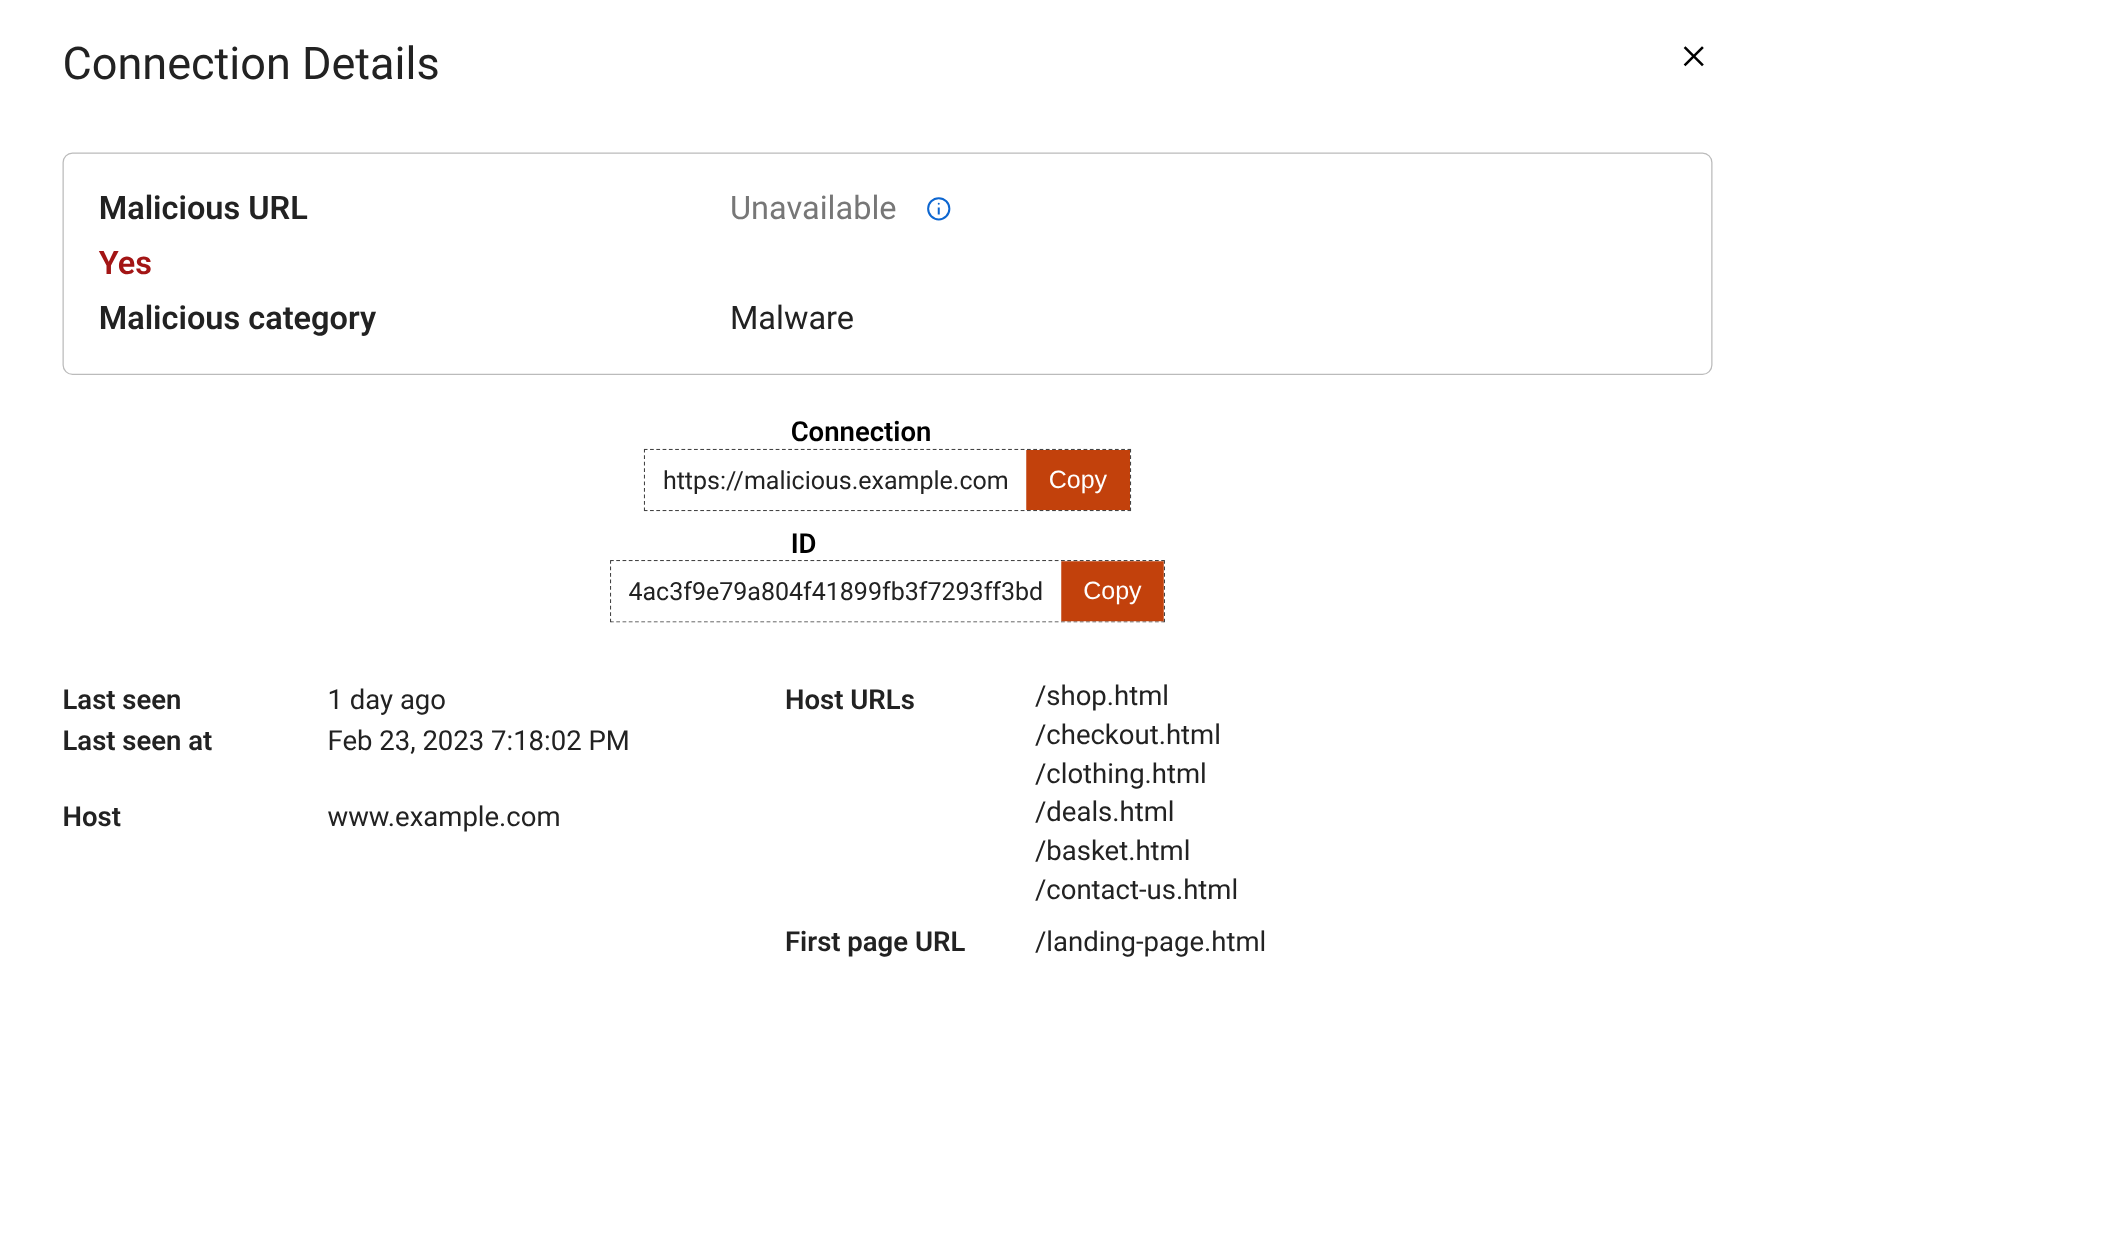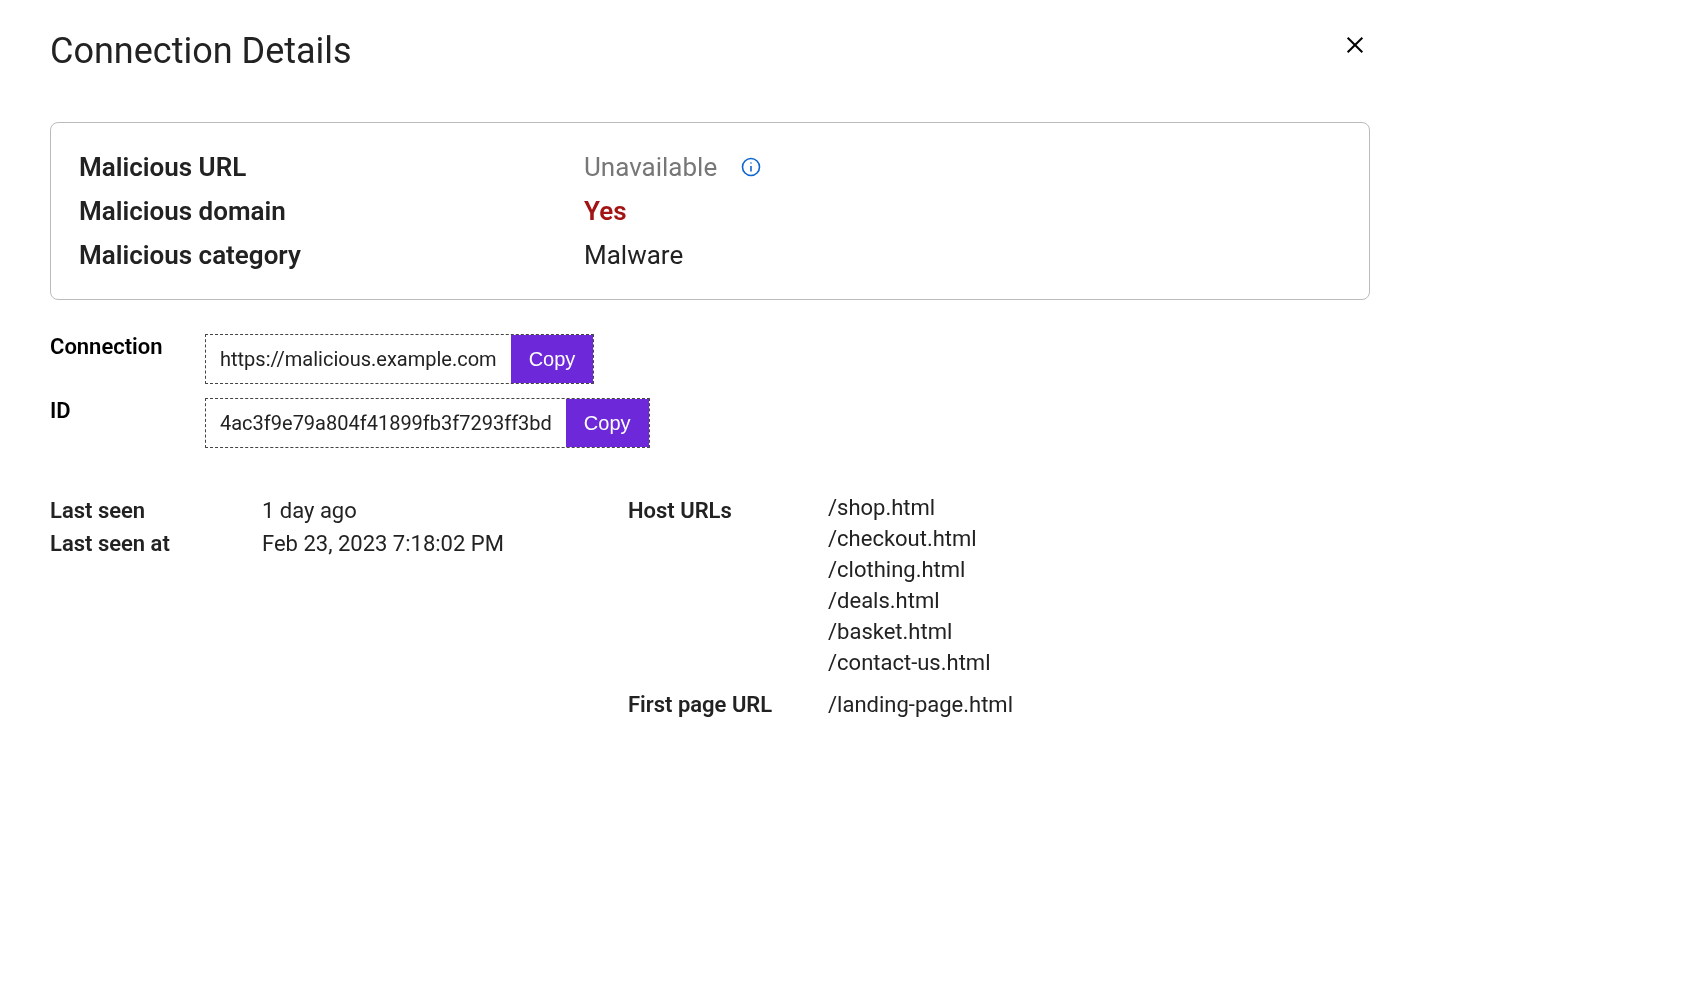--- a/index.html
+++ b/index.html
@@ -69,41 +69,42 @@
     .info-icon {
       display: inline-flex;
       width: 20px;
       height: 20px;
     }
     .copy-section {
       margin-bottom: 50px;
     }
     .copy-row {
       display: flex;
-      align-items: flex-start;
+      align-items: center;
       margin-bottom: 14px;
+      flex-direction: column;
     }
     .copy-label {
       width: 155px;
       font-size: 22px;
       font-weight: 600;
     }
     .copy-box {
       display: flex;
       align-items: stretch;
       border: 1.5px dashed #444;
       border-radius: 1px;
     }
     .copy-value {
       padding: 12px 14px;
       font-size: 20px;
       color: #222;
     }
     .copy-button {
-      background: #6d28d9;
+      background: #c2410c;
       color: #fff;
       border: none;
       padding: 0 18px;
       font-size: 20px;
       cursor: pointer;
     }
     .details-grid {
       display: flex;
       gap: 0;
     }
@@ -171,21 +172,20 @@
       <span class="info-icon">
         <svg viewBox="0 0 20 20" fill="none" stroke="#0d66d0" stroke-width="1.6">
           <circle cx="10" cy="10" r="8.5"></circle>
           <circle cx="10" cy="6" r="0.8" fill="#0d66d0" stroke="none"></circle>
           <line x1="10" y1="9" x2="10" y2="14.5"></line>
         </svg>
       </span>
     </div>
   </div>
   <div class="card-row">
-    <div class="card-label">Malicious domain</div>
     <div class="card-value">
       <span class="danger">Yes</span>
     </div>
   </div>
   <div class="card-row">
     <div class="card-label">Malicious category</div>
     <div class="card-value">
       <span>Malware</span>
     </div>
   </div>
@@ -210,20 +210,24 @@
 
 <div class="details-grid">
   <div class="details-col left">
     <div class="details-row">
       <div class="details-label">Last seen</div>
       <div class="details-value">1 day ago</div>
     </div>
     <div class="details-row">
       <div class="details-label">Last seen at</div>
       <div class="details-value">Feb 23, 2023 7:18:02 PM</div>
+    </div>
+    <div class="details-row spaced">
+      <div class="details-label">Host</div>
+      <div class="details-value">www.example.com</div>
     </div>
   </div>
   <div class="details-col right">
     <div class="details-row right-top">
       <div class="details-label">Host URLs</div>
       <div class="details-value">
         <ul class="url-list">
           <li>/shop.html</li>
           <li>/checkout.html</li>
           <li>/clothing.html</li>

